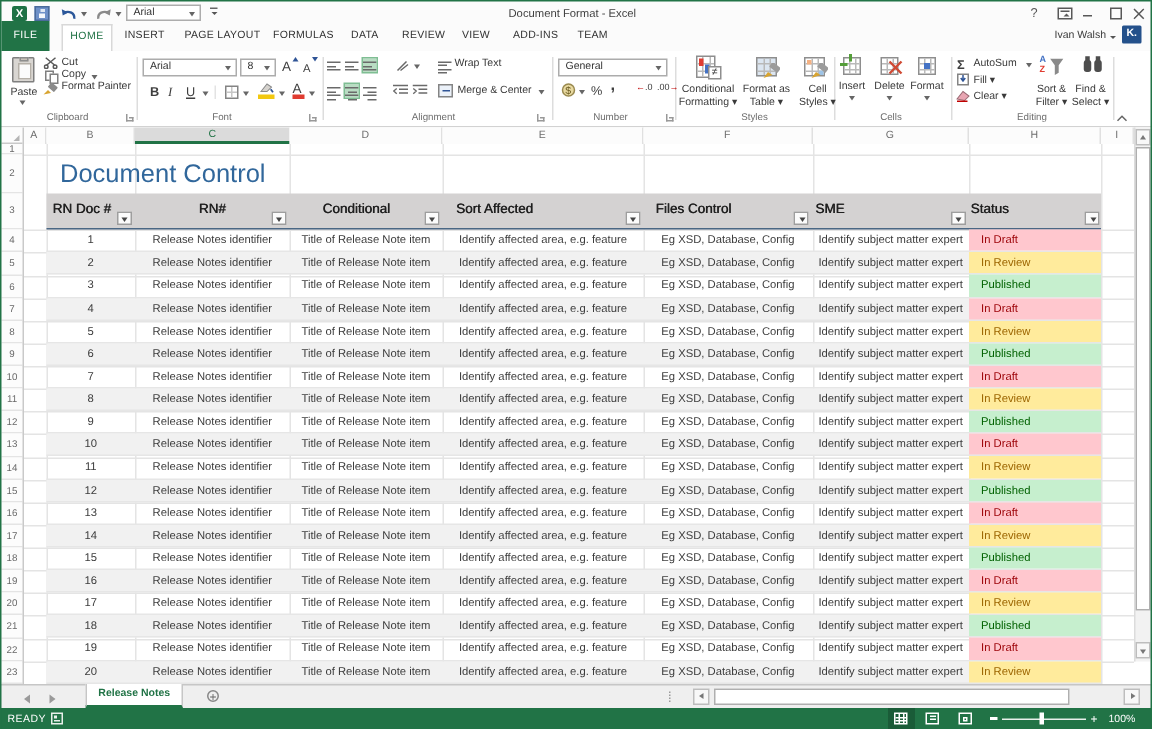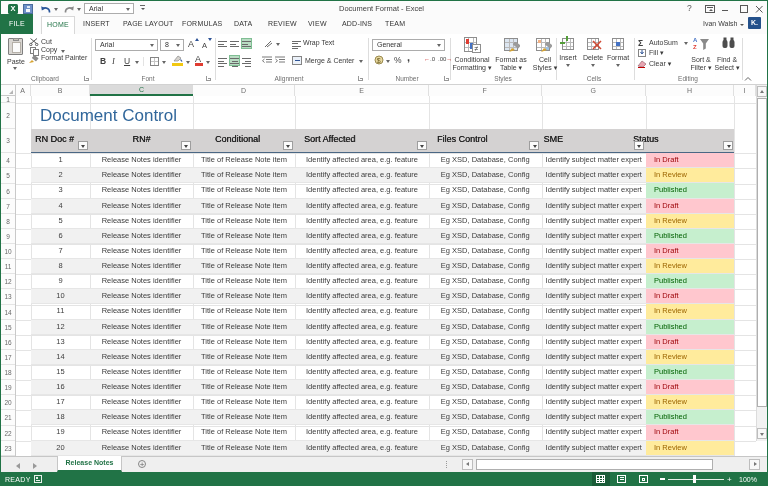--- a/index.html
+++ b/index.html
@@ -418,21 +418,21 @@
 <div class="a" style="left:15px;top:0;width:1px;height:371px;background:#C9C9C9;"></div>
 <div class="a nw" style="left:40px;top:21px;font-size:17px;color:#31679B;">Document Control</div>
 <div class="a" id="tbl">
 <div class="a" style="left:0;top:0;width:703px;height:23.9px;background:#D4D2D2;border-bottom:1.5px solid #4A6784;"></div>
 <div class="a hdt nw" style="left:4px;">RN Doc #</div>
 <div class="a hdt nw" style="left:101.5px;">RN#</div>
 <div class="a hdt nw" style="left:184px;">Conditional</div>
 <div class="a hdt nw" style="left:273px;">Sort Affected</div>
 <div class="a hdt nw" style="left:406px;">Files Control</div>
 <div class="a hdt nw" style="left:512.5px;">SME</div>
-<div class="a hdt nw" style="left:602px;">Status</div>
+<div class="a hdt nw" style="left:616px;">Status</div>
 <div class="a fbtn" style="left:46.8px;">
         <i></i>
       </div>
 <div class="a fbtn" style="left:149.8px;">
         <i></i>
       </div>
 <div class="a fbtn" style="left:251.8px;">
         <i></i>
       </div>
 <div class="a fbtn" style="left:385.8px;">

